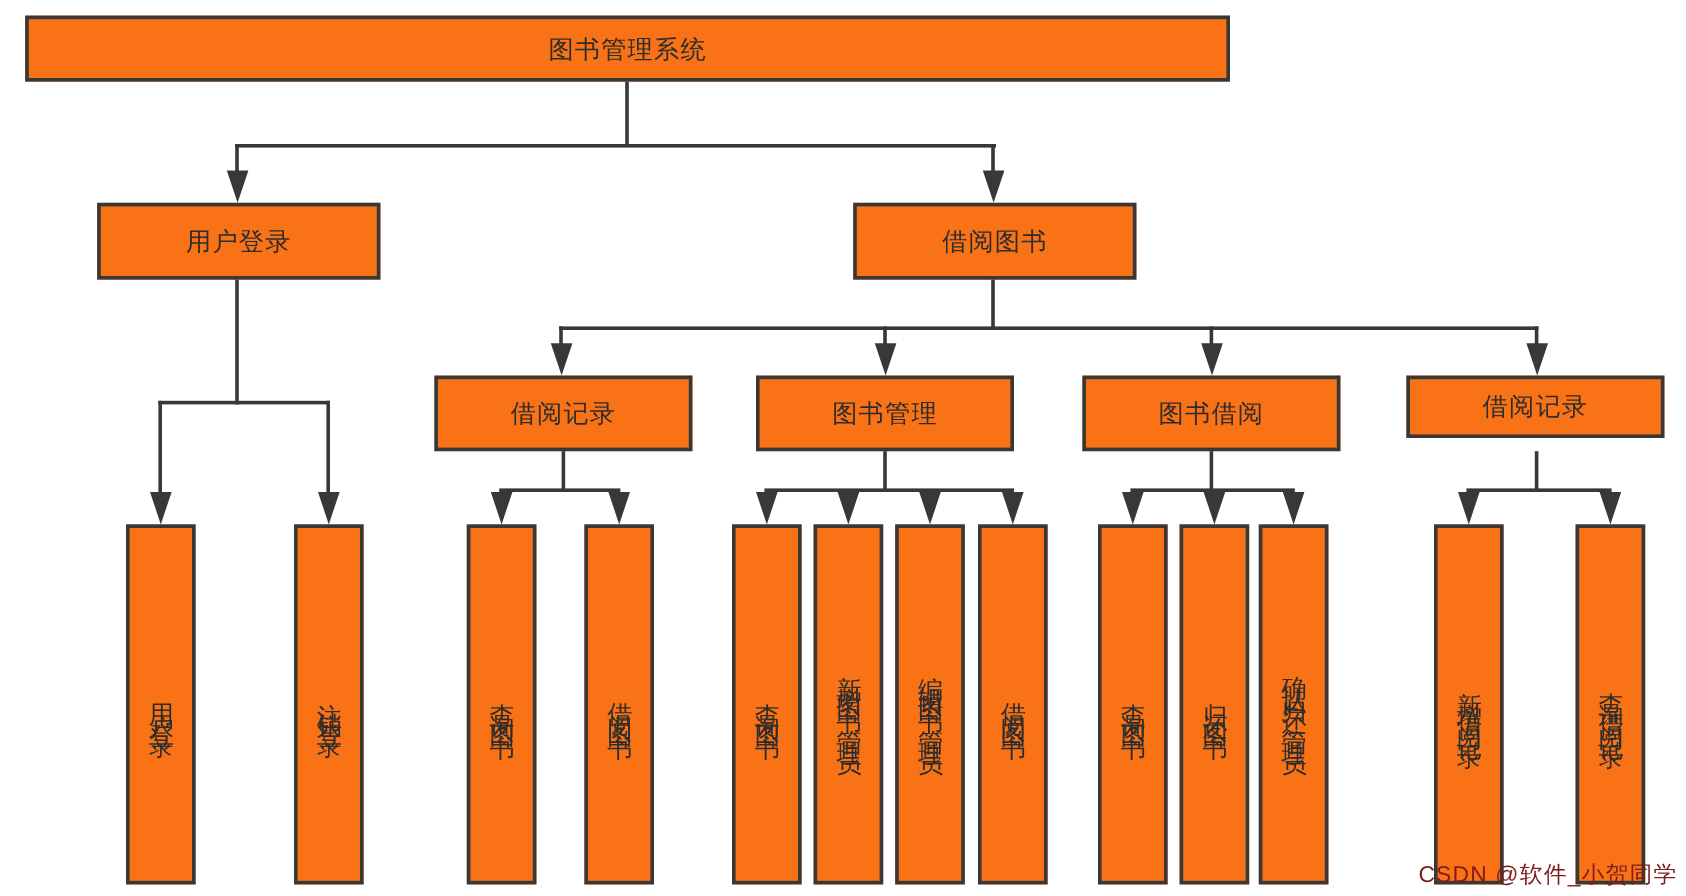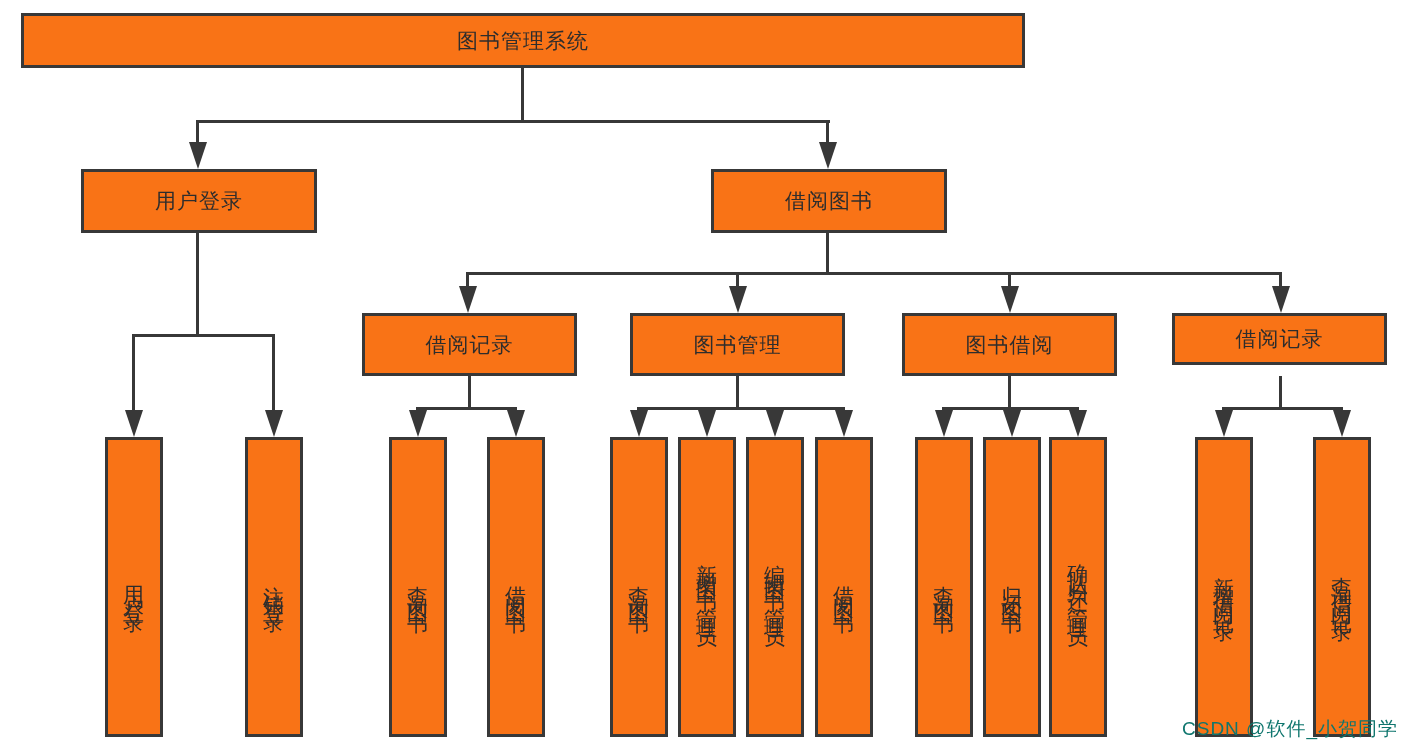--- a/index.html
+++ b/index.html
@@ -44,21 +44,21 @@
     position:absolute;
     width:0;height:0;
     border-left:9px solid transparent;
     border-right:9px solid transparent;
     border-top:27px solid #383838;
   }
   .watermark{
     position:absolute;
     left:1182px;top:716px;
     font-size:19px;
-    color:#0f766e;
+    color:#7f1d1d;
     letter-spacing:1px;
     white-space:nowrap;
     z-index:5;
   }
 </style>
 </head>
 <body>
 
 <div id="canvas">
 

